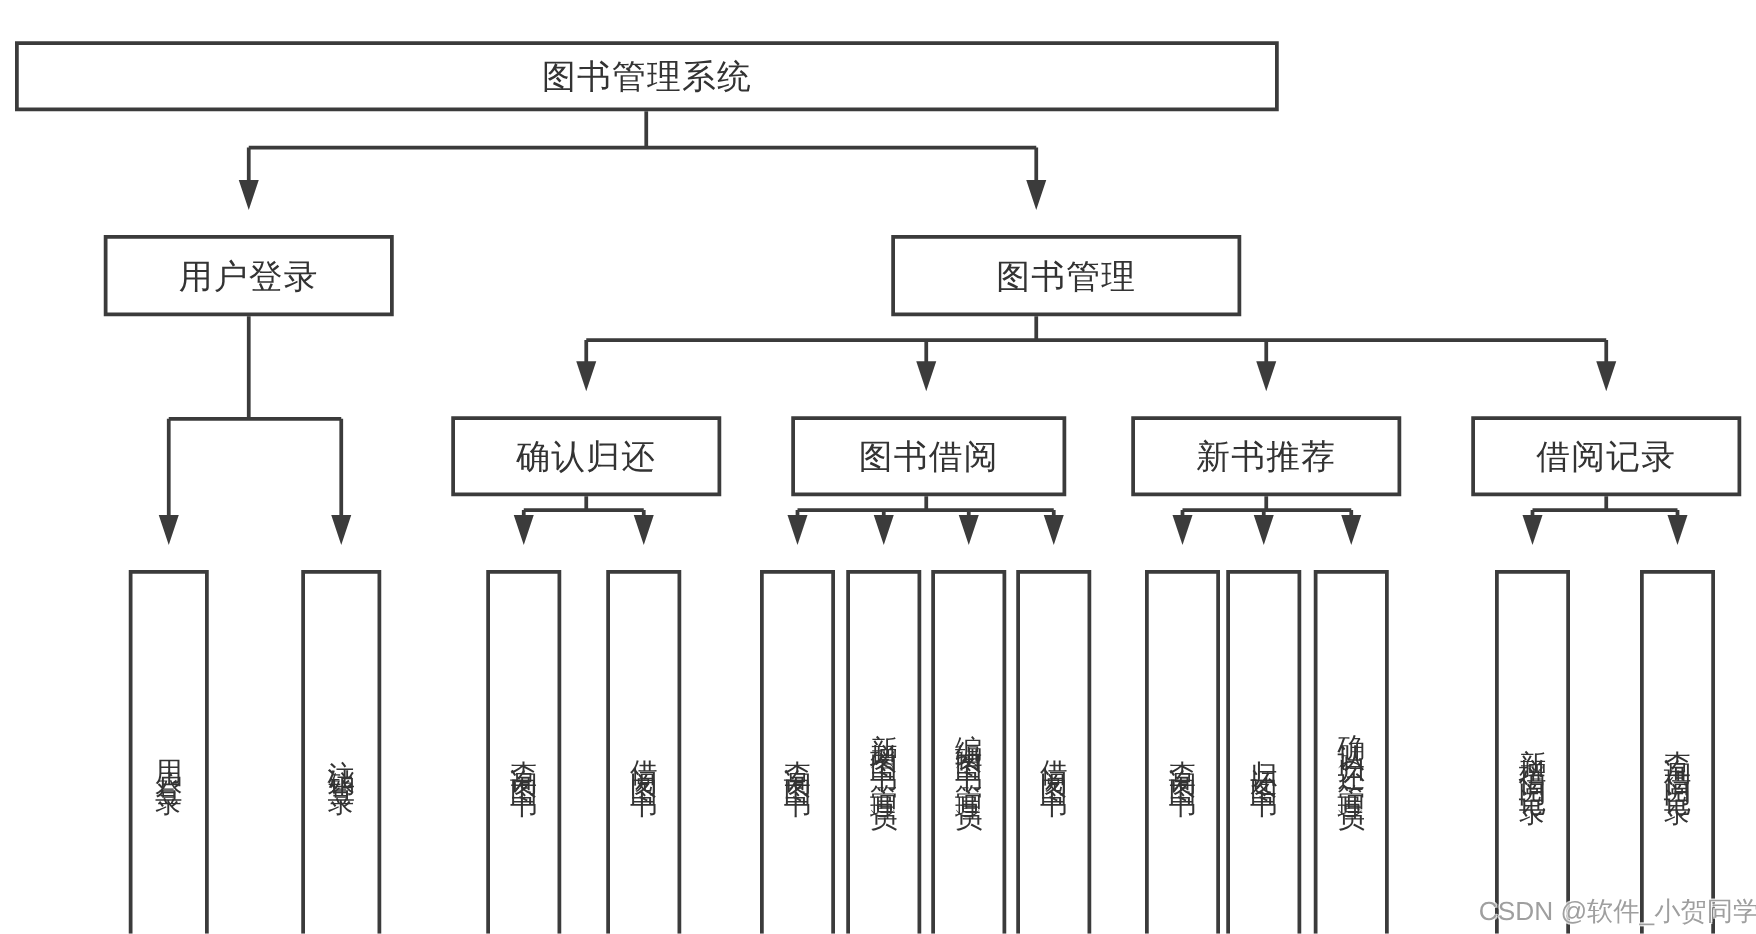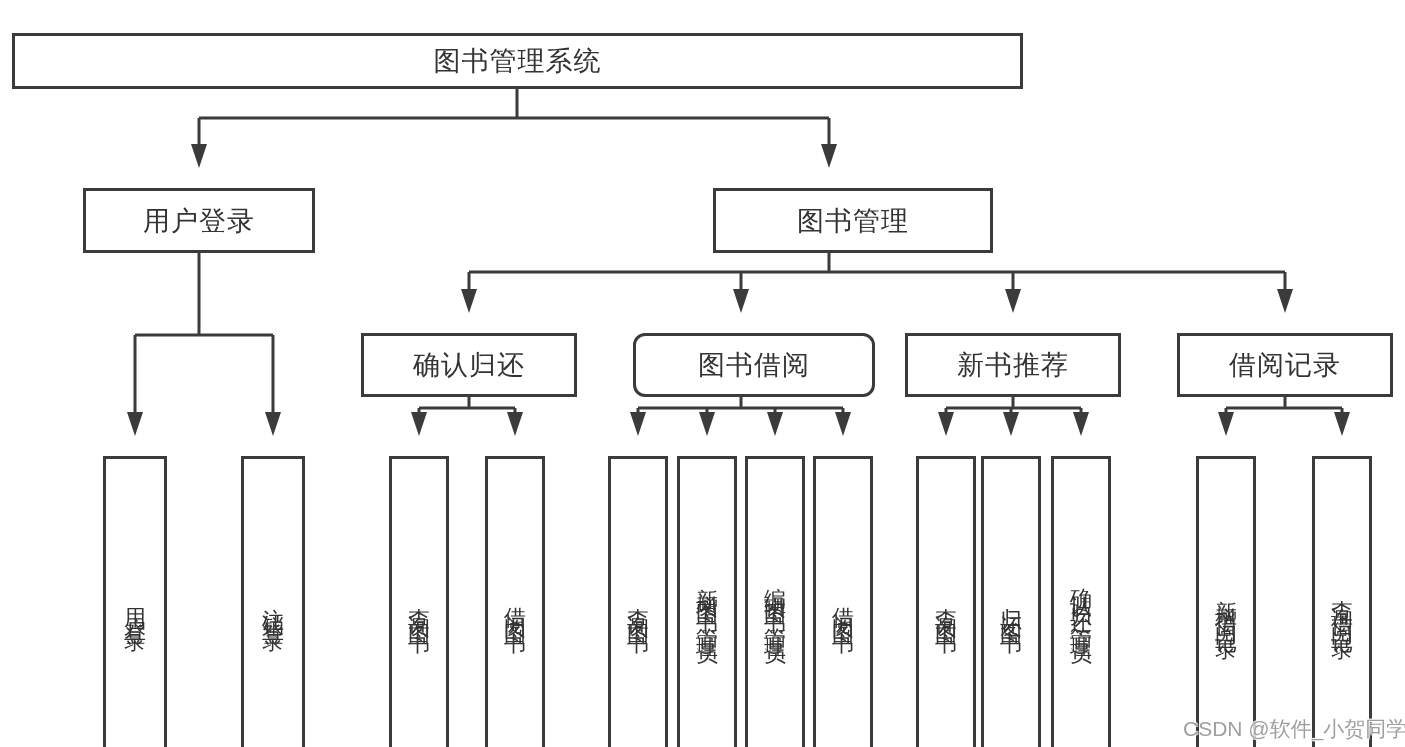--- a/index.html
+++ b/index.html
@@ -134,21 +134,21 @@
   <div class="box h" style="left:83px; top:168px; width:232px; height:65px;">
     <span>用户登录</span>
   </div>
   <div class="box h" style="left:713px; top:168px; width:280px; height:65px;">
     <span>图书管理</span>
   </div>
 
   <div class="box h" style="left:361px; top:313px; width:216px; height:64px;">
     <span>确认归还</span>
   </div>
-  <div class="box h" style="left:633px; top:313px; width:242px; height:64px;border-radius:12px;">
+  <div class="box h" style="left:633px; top:313px; width:220px; height:64px;">
     <span>图书借阅</span>
   </div>
   <div class="box h" style="left:905px; top:313px; width:216px; height:64px;">
     <span>新书推荐</span>
   </div>
   <div class="box h" style="left:1177px; top:313px; width:216px; height:64px;">
     <span>借阅记录</span>
   </div>
 
   <div class="box v" style="left:103px; top:436px; width:64px; height:300px;">

